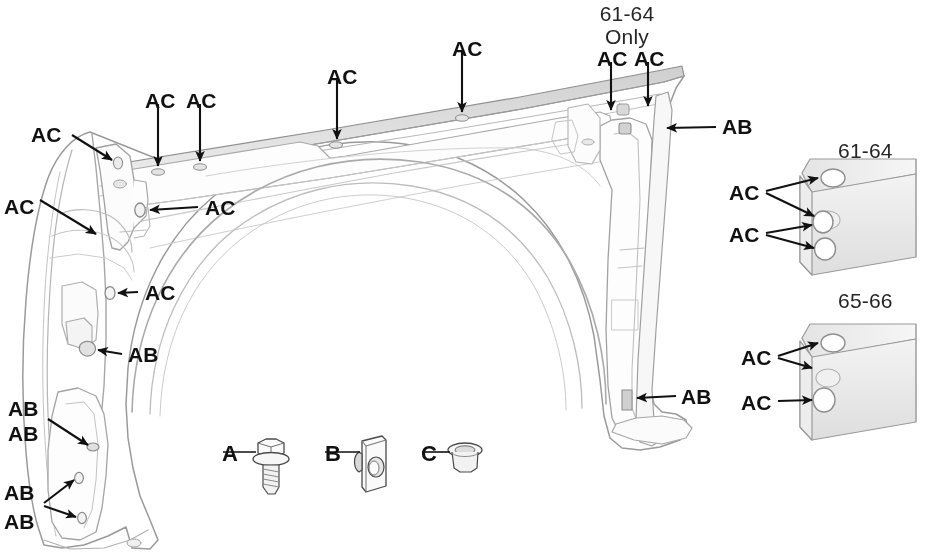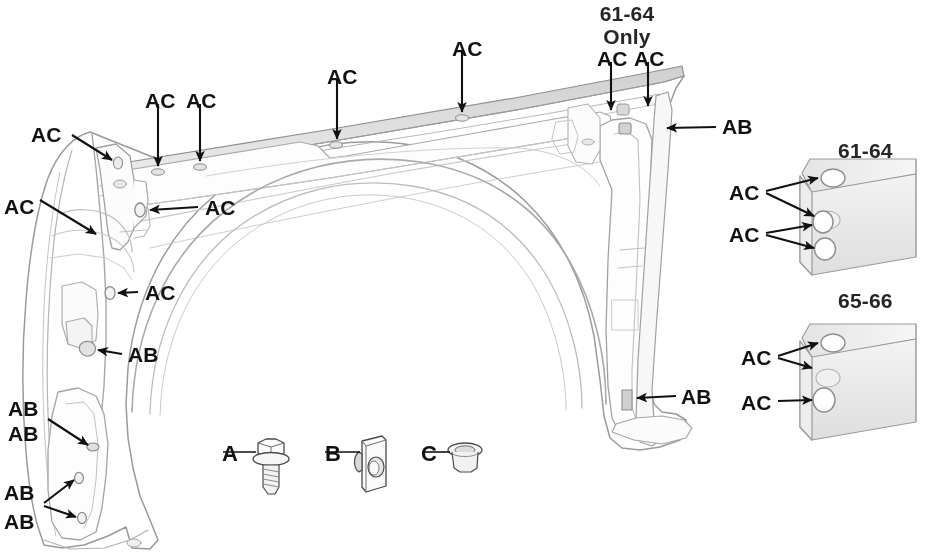--- a/index.html
+++ b/index.html
@@ -26,21 +26,21 @@
     font-family:"Liberation Sans","DejaVu Sans",sans-serif;
     font-weight:bold;
     font-size:21px;
     line-height:21px;
     color:#111111;
     letter-spacing:0.1px;
     white-space:nowrap;
     user-select:none;
   }
   .lbl.thin{
-    font-weight:bold;
+    font-weight:normal;
     font-size:21px;
     color:#262626;
     letter-spacing:0.2px;
   }
   .lbl.thin.two{
     line-height:23px;
     text-align:center;
   }
   .cap{
     position:absolute;

